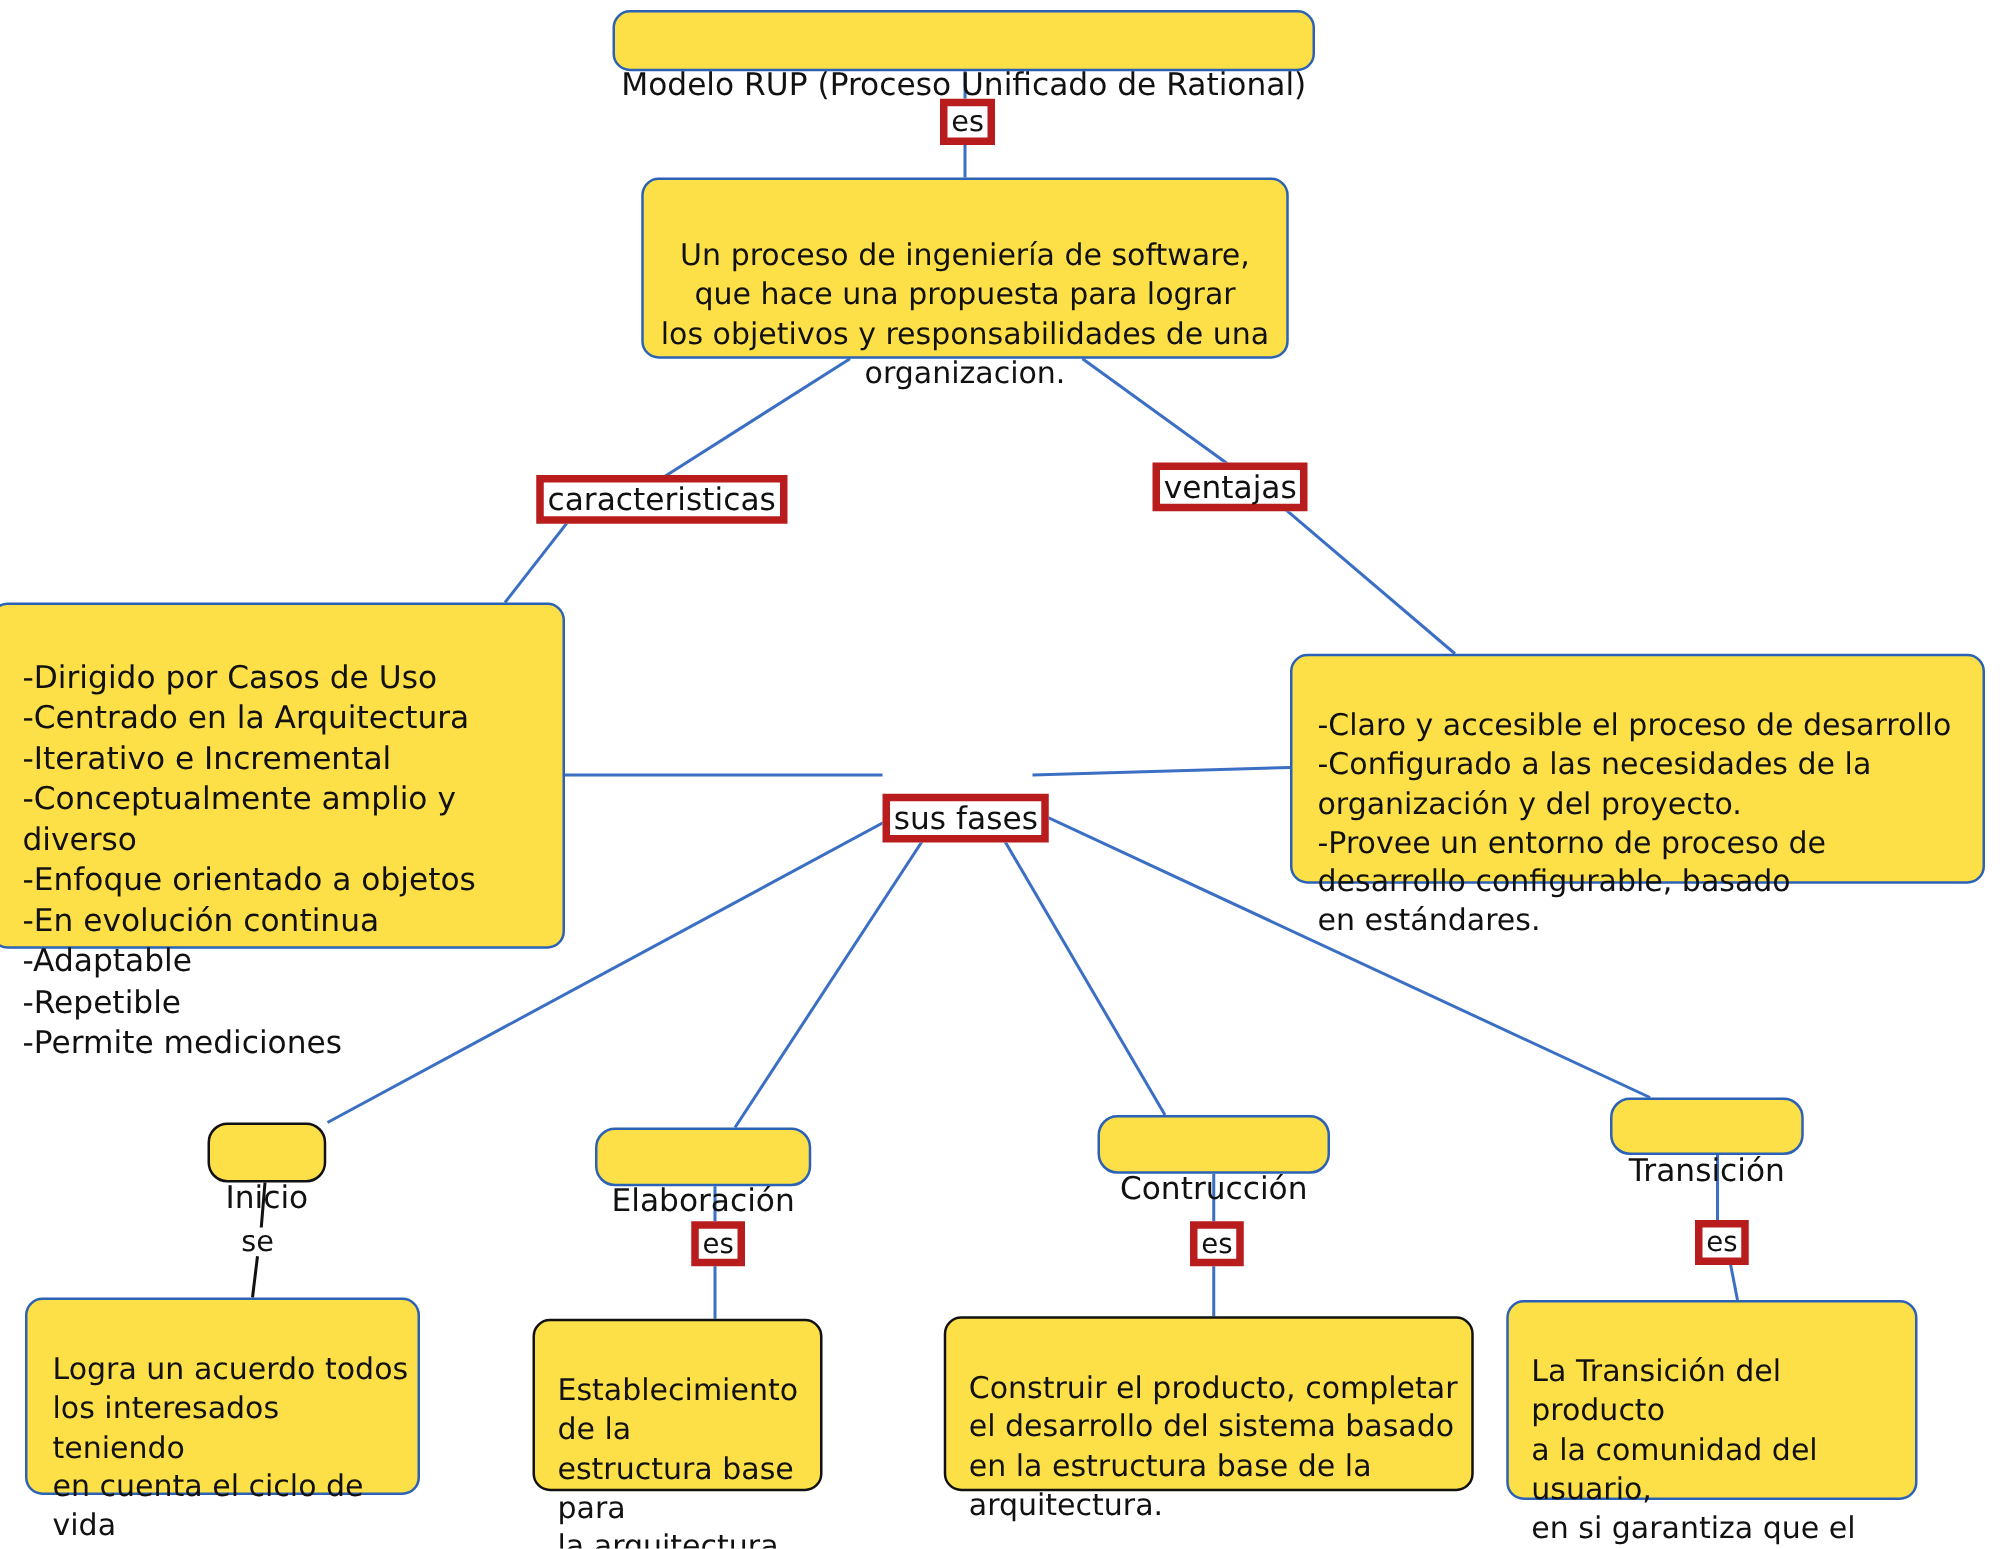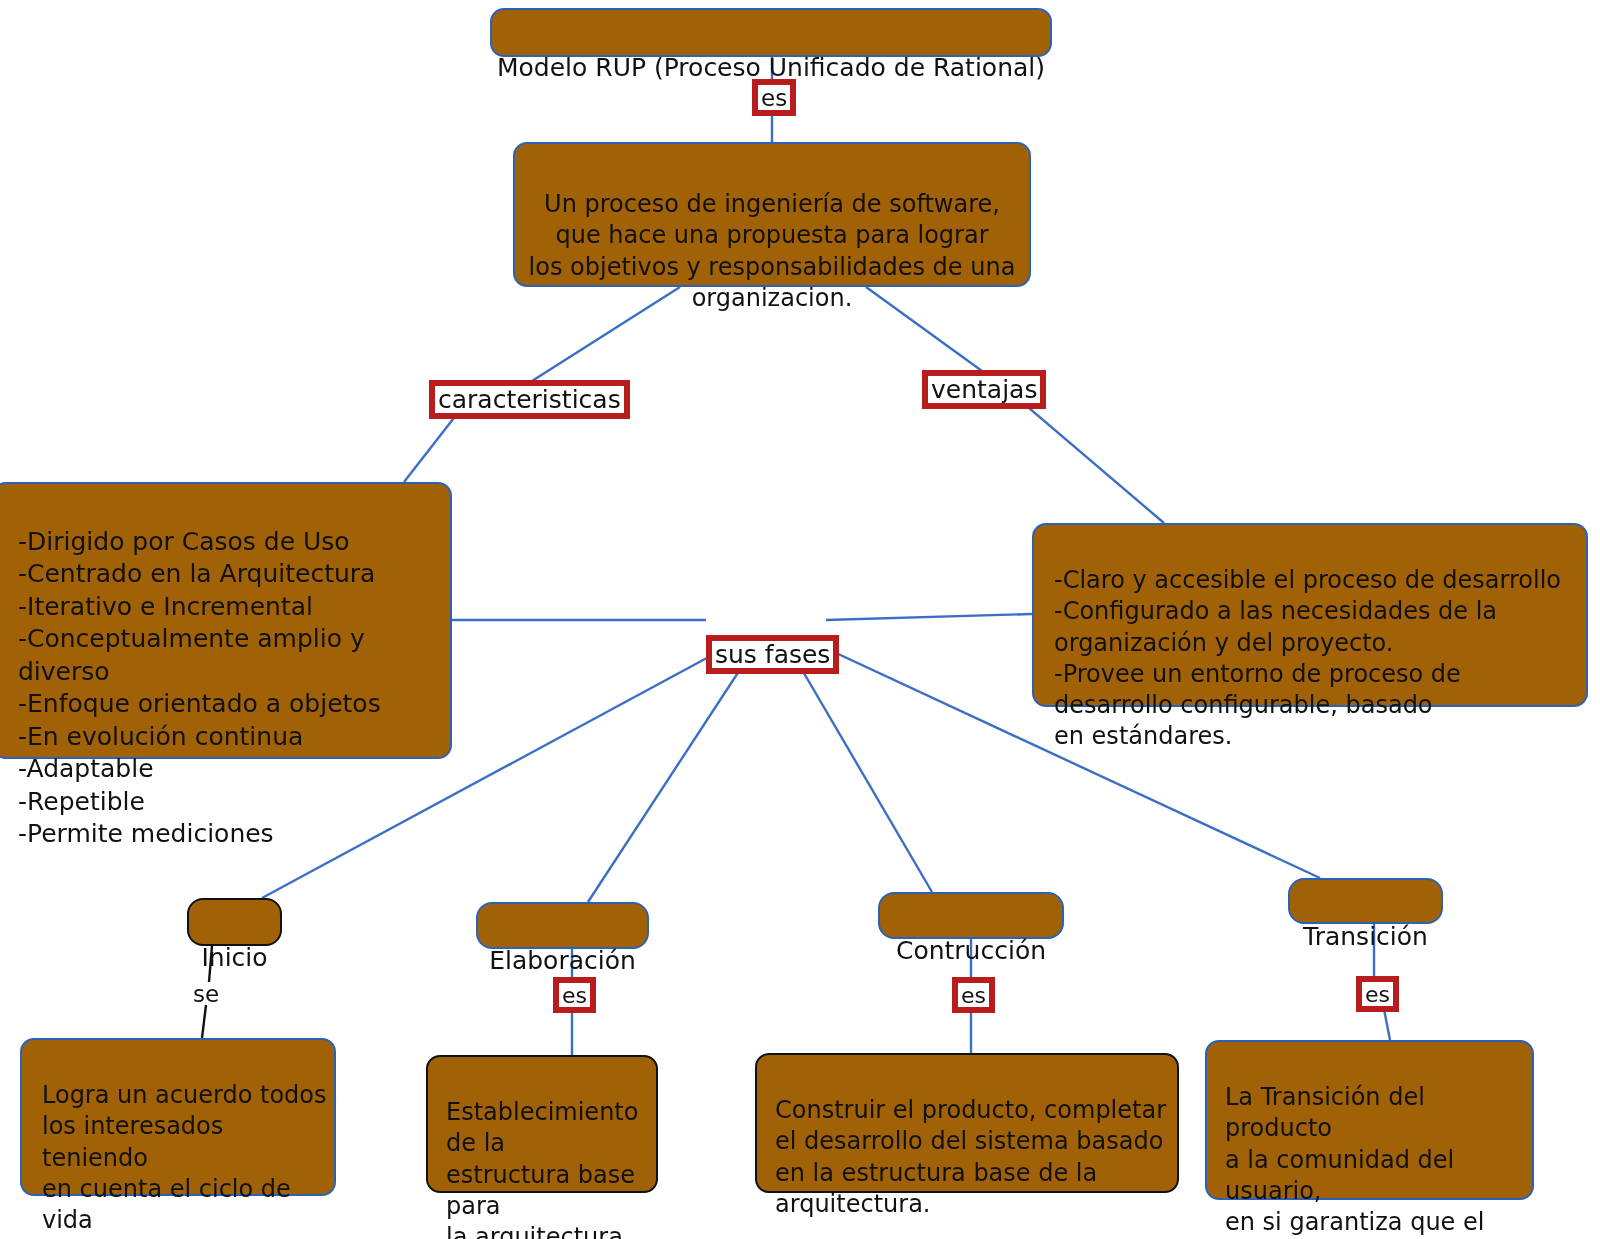--- a/index.html
+++ b/index.html
@@ -23,21 +23,21 @@
     top: 0;
     width: 1600px;
     height: 1239px;
     pointer-events: none;
   }
 
   
   .node {
     position: absolute;
     box-sizing: border-box;
-    background: #a16207;
+    background: #fde047;
     border: 2px solid #2B62B6;
     border-radius: 14px;
     color: #111111;
     line-height: 1.30;
     white-space: pre-line;
     z-index: 3;
   }
   .node.black-edge {
     border-color: #111111;
   }
@@ -152,21 +152,21 @@
 organización y del proyecto.
 -Provee un entorno de proceso de
 desarrollo configurable, basado
 en estándares.</span>
   </div>
 
   <div class="linklabel" style="left:706px; top:635px; font-size:25px; padding-top:1px;">
     <span>sus fases</span>
   </div>
 
-  <div class="node centered black-edge" style="left:166px; top:898px; width:95px; height:48px; font-size:25px; padding-top:9px; border-radius:16px;margin-left:21px;">
+  <div class="node centered black-edge" style="left:166px; top:898px; width:95px; height:48px; font-size:25px; padding-top:9px; border-radius:16px;">
     <span>Inicio</span>
   </div>
 
   <div class="node centered" style="left:476px; top:902px; width:173px; height:47px; font-size:25px; padding-top:8px; border-radius:16px;">
     <span>Elaboración</span>
   </div>
 
   <div class="node centered" style="left:878px; top:892px; width:186px; height:47px; font-size:25px; padding-top:8px; border-radius:16px;">
     <span>Contrucción</span>
   </div>

